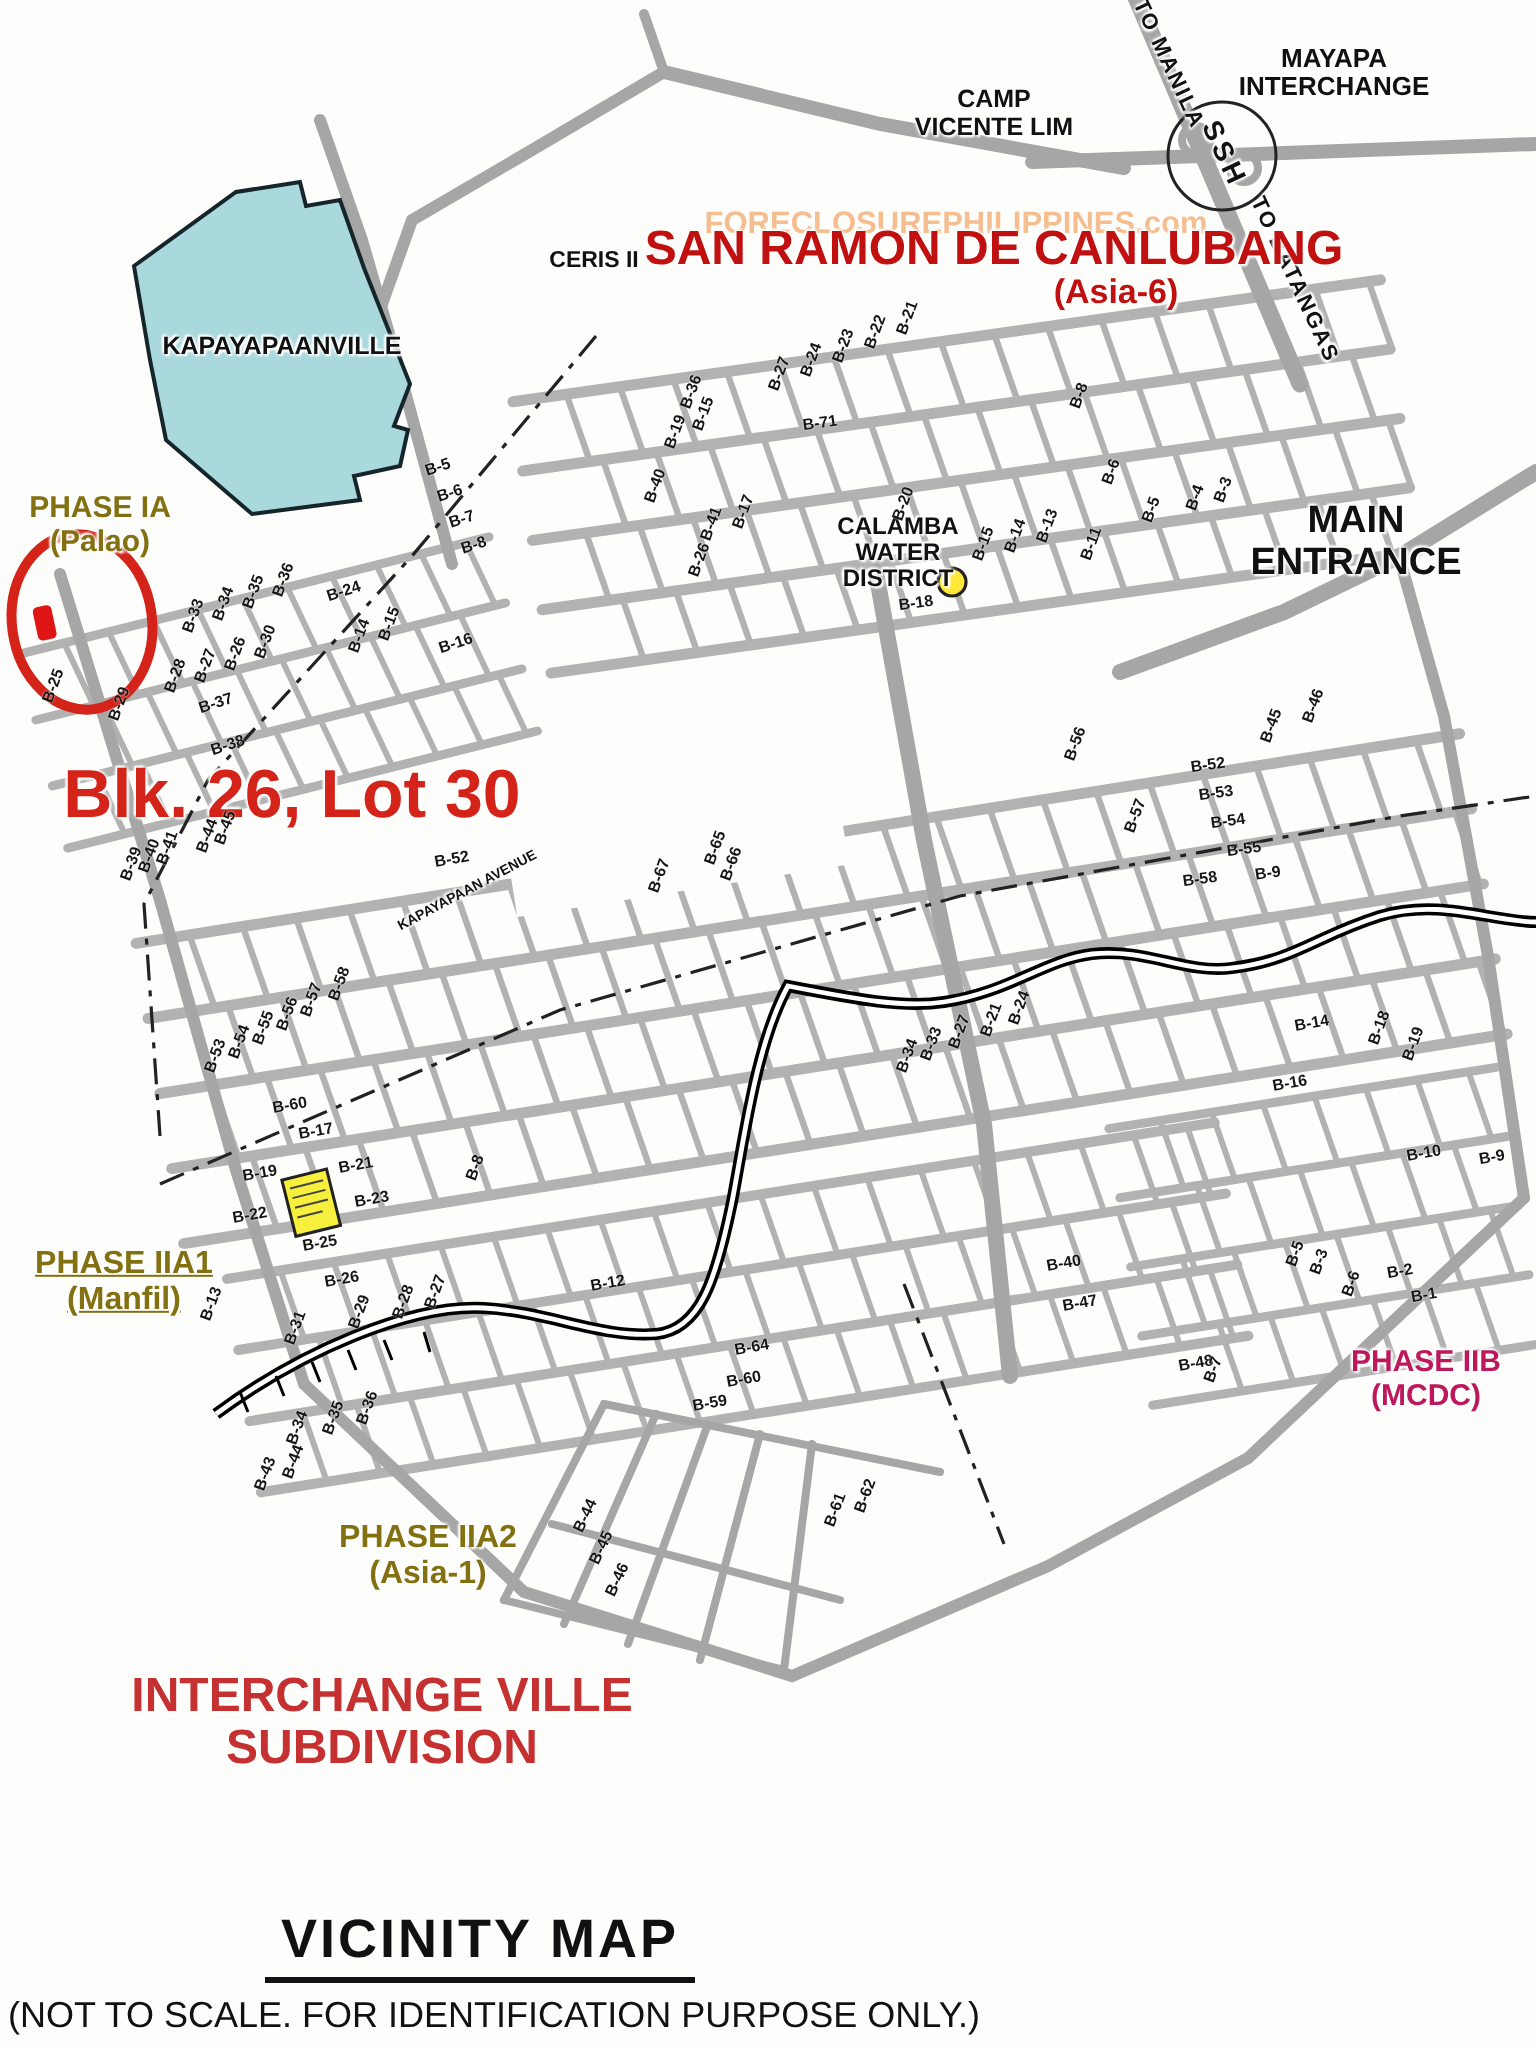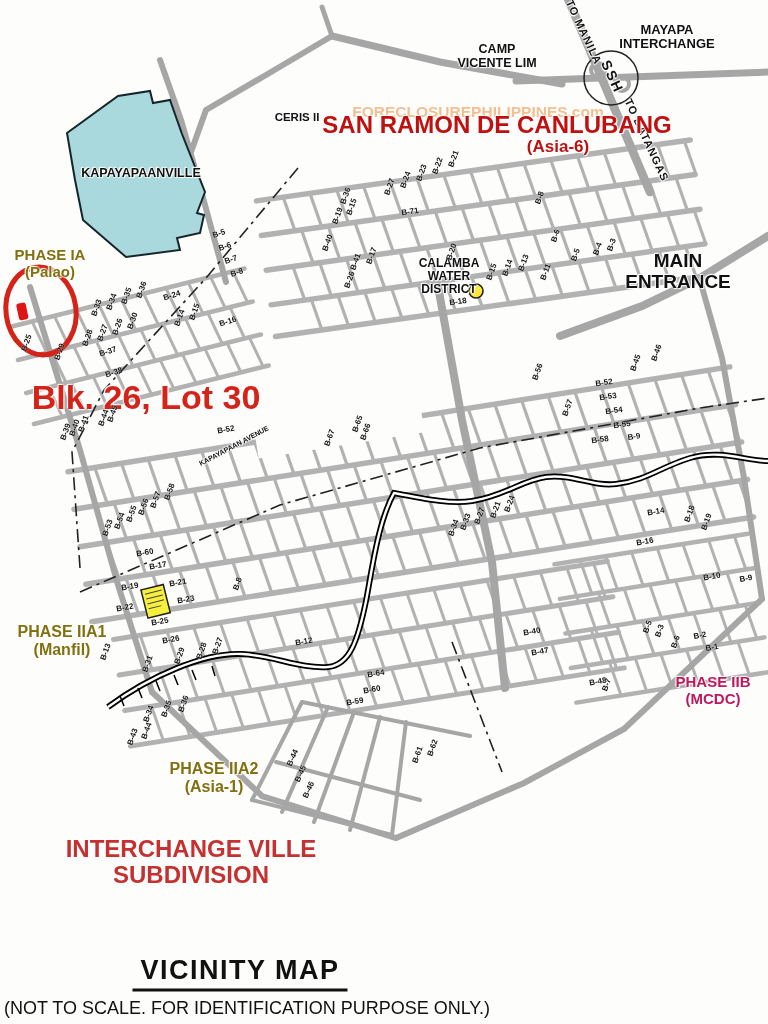--- a/index.html
+++ b/index.html
@@ -380,34 +380,34 @@
   </svg>
 
   <div id="labels">
       <div class="lbl" style="left: 667px; top: 37px; font-size: 13px; color: rgb(17, 17, 17); transform: translate(-50%, -50%) rotate(0deg);">MAYAPA
 INTERCHANGE</div>
       <div class="lbl" style="left: 584px; top: 32px; font-size: 11px; color: rgb(17, 17, 17); letter-spacing: 1px; transform: translate(-50%, -50%) rotate(65deg);">TO MANILA</div>
       <div class="lbl" style="left: 612px; top: 77px; font-size: 14px; color: rgb(17, 17, 17); letter-spacing: 2px; transform: translate(-50%, -50%) rotate(65deg);">SSH</div>
       <div class="lbl" style="left: 647px; top: 140px; font-size: 11px; color: rgb(17, 17, 17); letter-spacing: 1px; transform: translate(-50%, -50%) rotate(65deg);">TO BATANGAS</div>
       <div class="lbl" style="left: 497px; top: 57px; font-size: 12.5px; color: rgb(17, 17, 17); transform: translate(-50%, -50%) rotate(0deg);">CAMP
 VICENTE LIM</div>
-      <div class="lbl" style="left: 297px; top: 117px; font-size: 11.5px; color: rgb(17, 17, 17); transform: translate(-50%, -50%) rotate(0deg);">CERIS II</div>
+      <div class="lbl" style="left: 297px; top: 131px; font-size: 11.5px; color: rgb(17, 17, 17); transform: translate(-50%, -50%) rotate(0deg);">CERIS II</div>
       <div class="lbl" style="left: 478px; top: 112px; font-size: 15.5px; color: rgb(240, 140, 60); opacity: 0.55; transform: translate(-50%, -50%) rotate(0deg);">FORECLOSUREPHILIPPINES.com</div>
       <div class="lbl" style="left: 497px; top: 125px; font-size: 24px; color: rgb(192, 16, 16); transform: translate(-50%, -50%) rotate(0deg);">SAN RAMON DE CANLUBANG</div>
       <div class="lbl" style="left: 558px; top: 147px; font-size: 17px; color: rgb(192, 16, 16); transform: translate(-50%, -50%) rotate(0deg);">(Asia-6)</div>
       <div class="lbl" style="left: 141px; top: 174px; font-size: 12.5px; color: rgb(17, 17, 17); transform: translate(-50%, -50%) rotate(0deg);">KAPAYAPAANVILLE</div>
       <div class="lbl" style="left: 50px; top: 263px; font-size: 15px; color: rgb(131, 112, 16); transform: translate(-50%, -50%) rotate(0deg);">PHASE IA
 (Palao)</div>
       <div class="lbl" style="left: 146px; top: 398px; font-size: 34px; color: rgb(212, 35, 24); transform: translate(-50%, -50%) rotate(0deg);">Blk. 26, Lot 30</div>
       <div class="lbl" style="left: 449px; top: 277px; font-size: 12px; color: rgb(17, 17, 17); transform: translate(-50%, -50%) rotate(0deg);">CALAMBA
 WATER
 DISTRICT</div>
       <div class="lbl" style="left: 678px; top: 272px; font-size: 19px; color: rgb(17, 17, 17); transform: translate(-50%, -50%) rotate(0deg);">MAIN
 ENTRANCE</div>
-      <div class="lbl" style="left: 62px; top: 641px; font-size: 16px; color: rgb(131, 112, 16); transform: translate(-50%, -50%) rotate(0deg);">PHASE IIA1
+      <div class="lbl" style="left: 62px; top: 641px; font-size: 16px; color: rgb(131, 112, 16); transform: translate(-50%, -50%) rotate(0deg); text-decoration: underline;">PHASE IIA1
 (Manfil)</div>
       <div class="lbl" style="left: 713px; top: 690px; font-size: 15px; color: #be185d; transform: translate(-50%, -50%) rotate(0deg);">PHASE IIB
 (MCDC)</div>
       <div class="lbl" style="left: 214px; top: 778px; font-size: 16px; color: rgb(131, 112, 16); transform: translate(-50%, -50%) rotate(0deg);">PHASE IIA2
 (Asia-1)</div>
       <div class="lbl" style="left: 191px; top: 862px; font-size: 24px; color: rgb(197, 48, 48); transform: translate(-50%, -50%) rotate(0deg);">INTERCHANGE VILLE
 SUBDIVISION</div>
       <div class="lbl" style="left: 234px; top: 446px; font-size: 7px; color: rgb(17, 17, 17); transform: translate(-50%, -50%) rotate(-28deg);">KAPAYAPAAN AVENUE</div>
       <div class="blk" style="left: 27px; top: 343px; transform: translate(-50%, -50%) rotate(-70deg);">B-25</div>
       <div class="blk" style="left: 60px; top: 352px; transform: translate(-50%, -50%) rotate(-70deg);">B-29</div>

